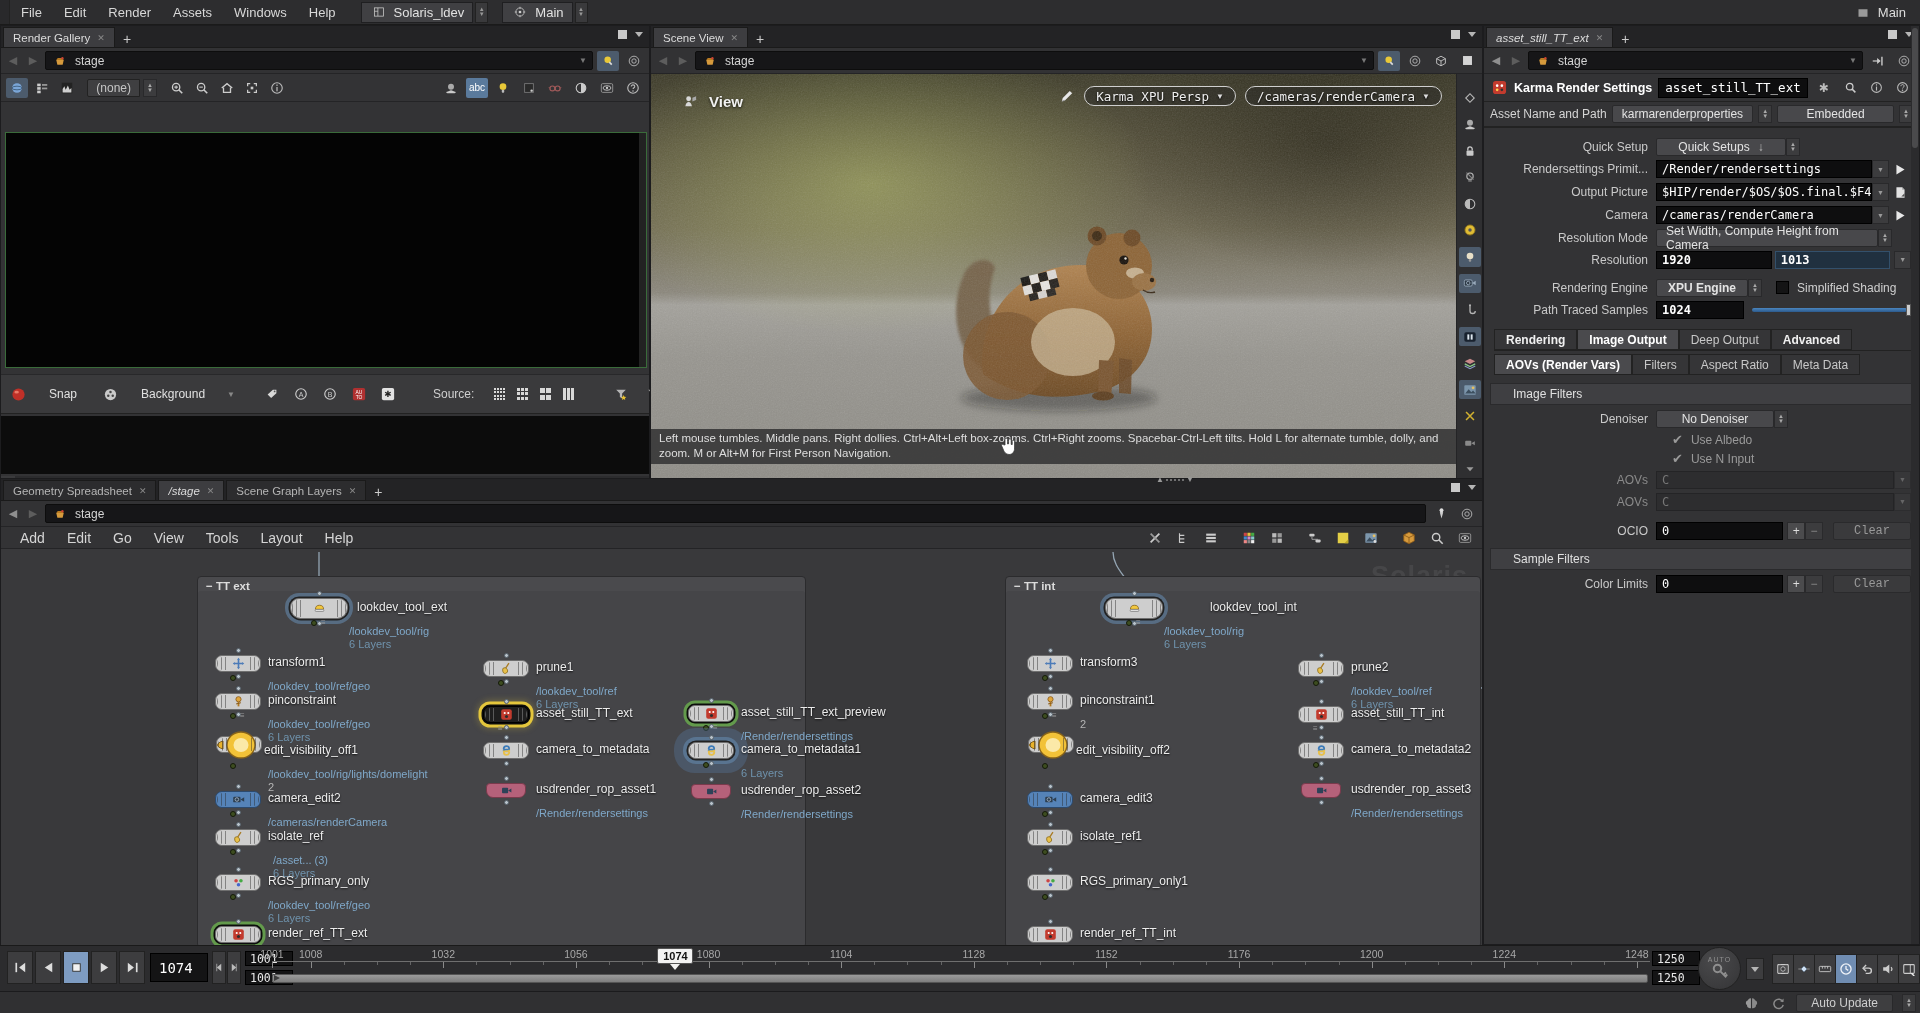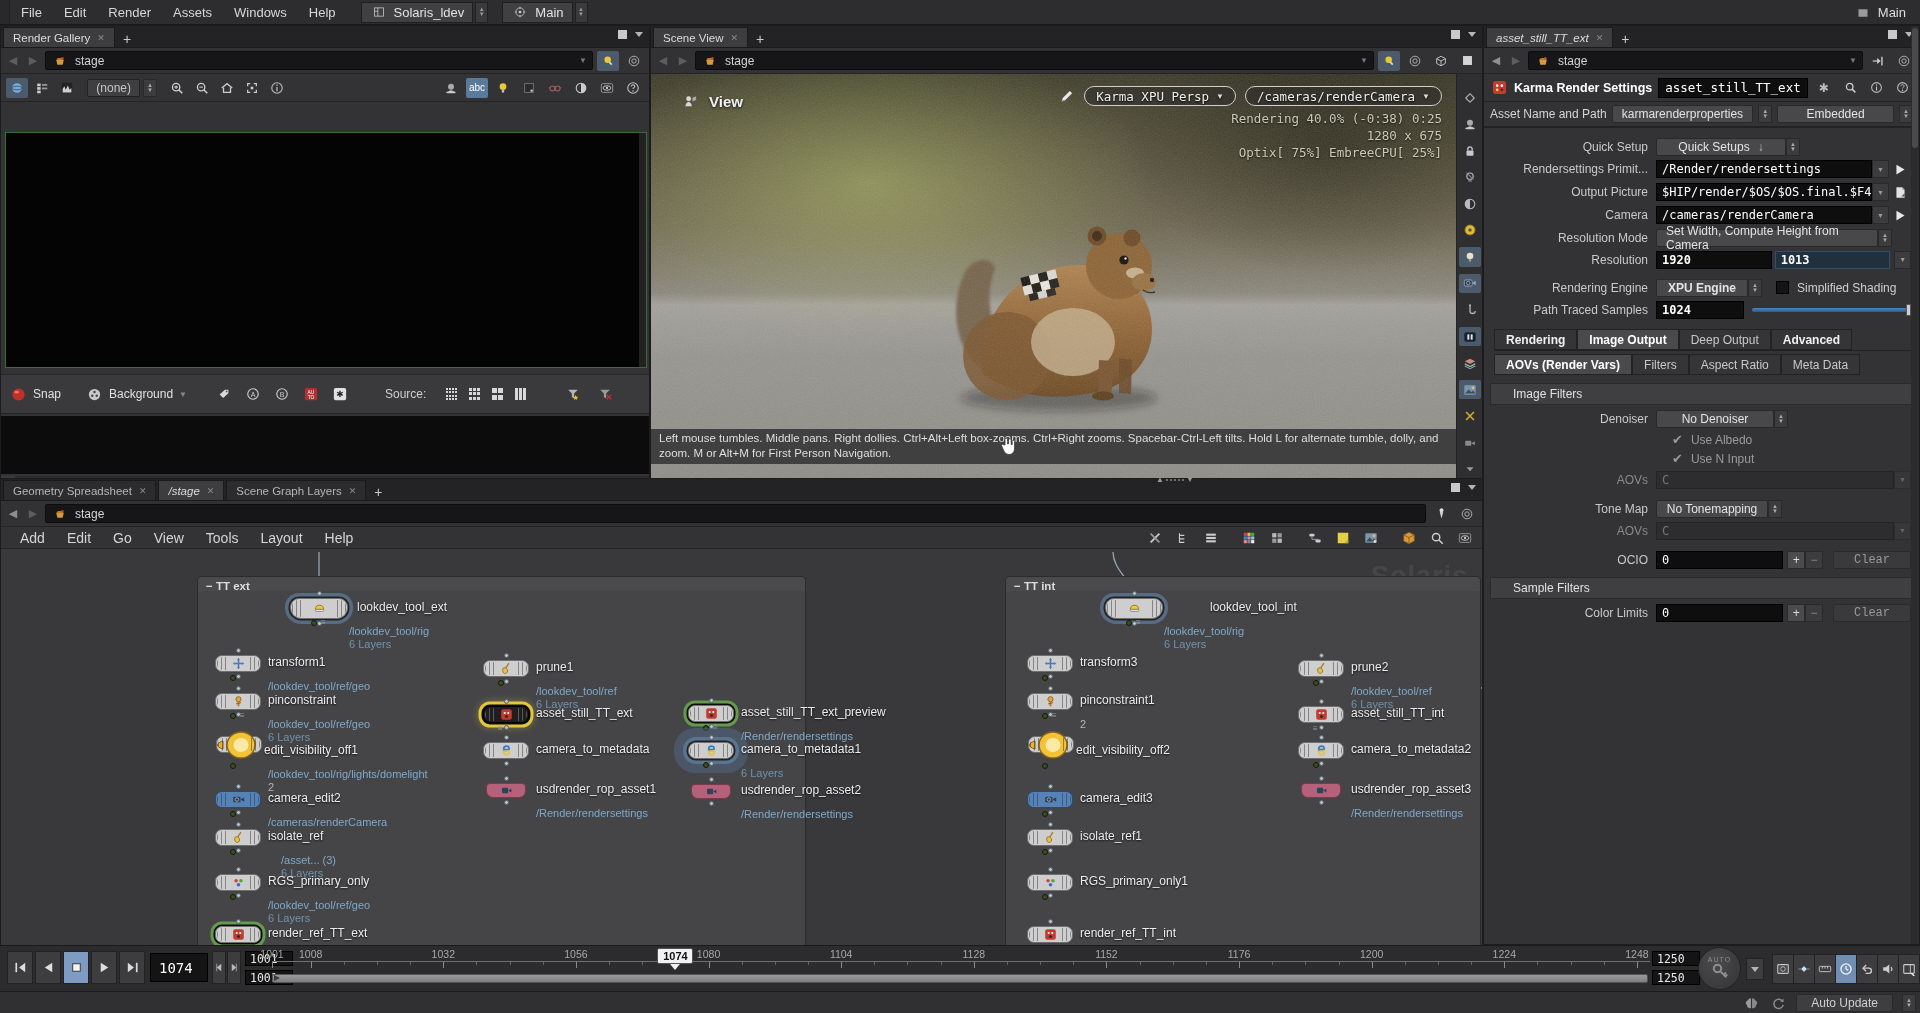--- a/index.html
+++ b/index.html
@@ -39,21 +39,21 @@
   .navarr { color:#8f8f8f; font-size:11px; width:16px; text-align:center; }
   .navarr.dim { color:#5d5d5d; }
   .pathfield { flex:1; height:19px; background:#161618; border:1px solid #0d0d0d; border-radius:2px; display:flex; align-items:center; gap:6px; padding:0 5px; color:#d5d5d5; }
   .pathfield .dd { margin-left:auto; color:#777; font-size:8px; }
 
   
   .gal-toolbar { height:28px; display:flex; align-items:center; gap:3px; padding:0 5px; background:#333335; border-bottom:1px solid #242426; }
   .gal-view { position:absolute; left:4px; top:106px; width:642px; height:236px; background:#040404; border:1px solid #3a6b3a; }
   .gal-view .vscroll { position:absolute; right:0; top:0; width:7px; height:100%; background:#222; }
   .snaprow { position:absolute; left:0; top:348px; width:100%; height:40px; background:#3a3a3c; border-top:1px solid #28282a; border-bottom:1px solid #222; display:flex; align-items:center; gap:8px; padding:0 8px; }
-  .snapbtn { display:flex; align-items:center; gap:6px; color:#e0e0e0; }
+  .snapbtn { display:flex; align-items:center; gap:22px; color:#e0e0e0; }
   .gal-black { position:absolute; left:0; top:390px; width:100%; height:58px; background:#0c0c0c; }
   .hscroll { position:absolute; left:0; top:450px; width:100%; height:13px; background:#2c2c2e; display:flex; align-items:center; }
   .hscroll .btn { width:14px; height:13px; color:#888; font-size:8px; display:flex; align-items:center; justify-content:center; background:#3a3a3c; }
   .hscroll .track { flex:1; height:9px; margin:0 3px; background:#232325; border-radius:4px; position:relative; }
   .hscroll .thumb { position:absolute; left:2px; top:1px; width:200px; height:7px; background:#58585a; border-radius:4px; }
   .seldrop { display:flex; align-items:center; }
   .seldrop .val { height:18px; background:#3f3f41; border:1px solid #222; border-radius:2px 0 0 2px; padding:0 8px; display:flex; align-items:center; color:#c5c5c5; }
   .grid-ic { display:inline-grid; gap:1px; }
   .grid-ic i { background:#d8d8d8; display:block; }
 
@@ -605,25 +605,20 @@
           </span>
         <div class="pill">
           <span class="mono">Karma XPU  Persp</span>
             <span class="dd">▼</span>
         </div>
         <div class="pill">
           <span class="mono">/cameras/renderCamera</span>
             <span class="dd">▼</span>
         </div>
       </div>
-      <div class="vp-stats mono">
-        <div>Rendering  40.0%  (-0:38)  0:25</div>
-        <div>1280 x 675</div>
-        <div>Optix[ 75%] EmbreeCPU[ 25%]</div>
-      </div>
       <div class="vp-help">
         <div>Left mouse tumbles. Middle pans. Right dollies. Ctrl+Alt+Left box-zooms. Ctrl+Right zooms. Spacebar-Ctrl-Left tilts. Hold L for alternate tumble, dolly, and</div>
         <div>zoom. M or Alt+M for First Person Navigation.</div>
       </div>
       <span class="vp-cursor"><svg width="18" height="20" viewBox="0 0 18 20">
             <path d="M6 9V3.5a1.3 1.3 0 0 1 2.6 0V8l1-.2V4a1.3 1.3 0 0 1 2.6 0v4.4l1 .2V5.5a1.2 1.2 0 0 1 2.4 0V12c0 4-2.2 6.5-5.5 6.5S5 16 4 13L2.6 9.8c-.5-1.1.8-2 1.7-1.2z" fill="#fff" stroke="#333" stroke-width="0.8"></path>
           </svg></span>
     </div>
     <div class="vp-toolbar" id="vp-toolbar">
         <span class="ibtn">
@@ -916,28 +911,20 @@
           <span>Use Albedo</span>
         </div>
       <div class="chkrow">
           <span style="font-size:13px;">✔</span>
           <span>Use N Input</span>
         </div>
       <div class="prow">
         <span class="plabel dim">AOVs</span>
         <span class="tfield dis mono" style="flex:1;">C</span>
         <span class="ddslot" style="opacity:.5;">▼</span>
-      </div>
-      <div class="prow" style="margin-top:10px;">
-        <span class="plabel">Tone Map</span>
-        <span class="mbtn" style="width:112px;">No Tonemapping</span>
-        <span class="mspin">
-            <span>▲</span>
-            <span>▼</span>
-          </span>
       </div>
       <div class="prow">
         <span class="plabel dim">AOVs</span>
         <span class="tfield dis mono" style="flex:1;">C</span>
         <span class="ddslot" style="opacity:.5;">▼</span>
       </div>
       <div class="prow" style="margin-top:10px;">
         <span class="plabel">OCIO</span>
         <span class="tfield mono" style="width:128px;">0</span>
         <span class="pbtn" style="margin-left:4px;">+</span>
@@ -1234,21 +1221,21 @@
               <path d="M11 1.5L7 7.5" stroke="#a87a22" stroke-width="1.6"></path>
               <path d="M3.5 8c2-1.5 4-1 5 .5s1.5 3.5-.5 5c-2.5 1.8-5.5-.5-4.5-5.5z" fill="#e8c04a" stroke="#8a6a1a"></path>
             </svg></span>
           <span class="ndot-t"></span>
           <span class="ndot-b"></span>
         </div>
         <div class="nlabel" style="left: 267px; top: 280px;">isolate_ref</div>
         <div class="nbadge" style="left: 229px; top: 300px;">
           <i></i>
         </div>
-        <div class="nsub" style="left: 280px; top: 305px;">
+        <div class="nsub" style="left: 272px; top: 305px;">
           <div class="lpath">/asset... (3)</div>
           <div class="llay">6 Layers</div>
         </div>
         <div class="nnode " style="left: 214px; top: 324.5px;">
           <span class="nicon"><svg viewBox="0 0 16 16">
               <circle cx="5" cy="5.8" r="2.2" fill="#c44"></circle>
               <circle cx="11" cy="5.8" r="2.2" fill="#4a4"></circle>
               <circle cx="8" cy="10.8" r="2.2" fill="#46c"></circle>
             </svg></span>
           <span class="ndot-t"></span>

